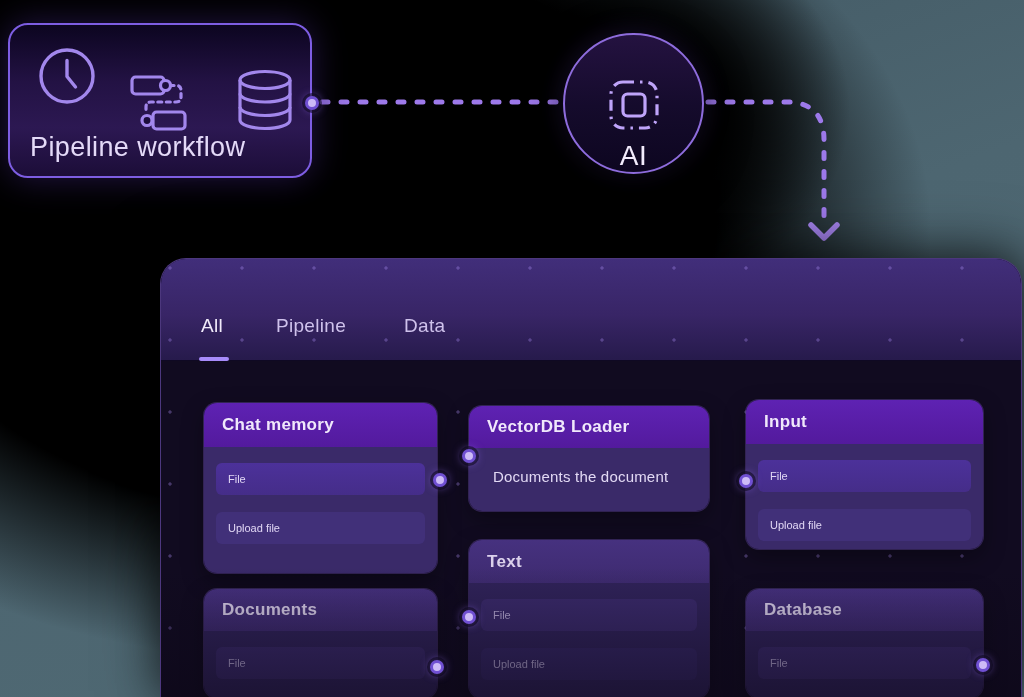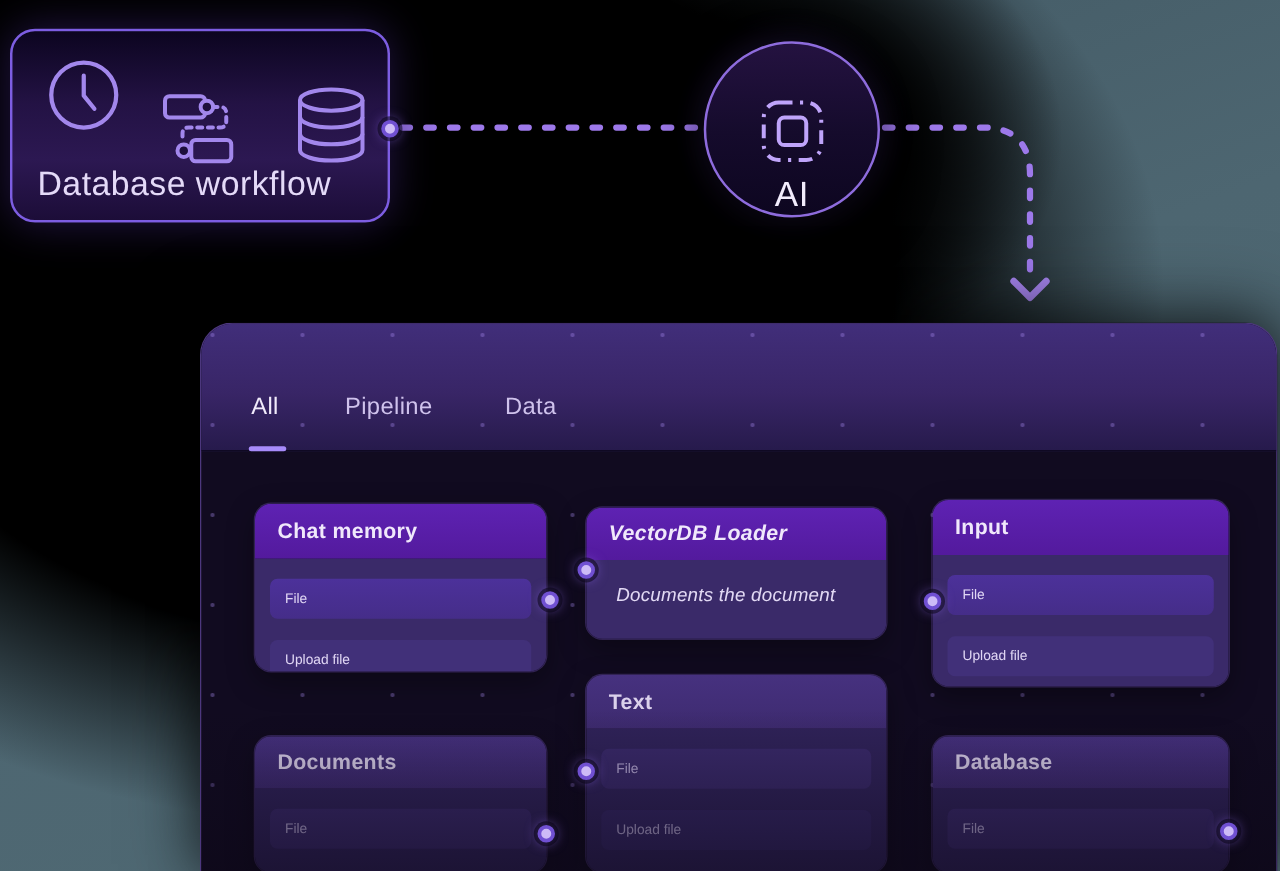--- a/index.html
+++ b/index.html
@@ -118,21 +118,21 @@
       <circle cx="35.5" cy="10.5" r="5" fill="#1c0e3c" stroke="#a287ec" stroke-width="3.2"></circle>
       <rect x="23" y="37" width="32" height="17" rx="3.5" fill="none" stroke="#a287ec" stroke-width="3.2"></rect>
       <circle cx="17" cy="45.5" r="5" fill="#1c0e3c" stroke="#a287ec" stroke-width="3.2"></circle>
     </svg>
     <svg style="left:226px;top:44px;" width="58" height="64" viewBox="0 0 58 64">
       <ellipse cx="29" cy="11" rx="25" ry="8.5" fill="none" stroke="#a287ec" stroke-width="3.2"></ellipse>
       <path d="M4 11 V51 A25 8.5 0 0 0 54 51 V11" fill="none" stroke="#a287ec" stroke-width="3.2"></path>
       <path d="M4 24.5 A25 8.5 0 0 0 54 24.5" fill="none" stroke="#a287ec" stroke-width="3.2"></path>
       <path d="M4 38 A25 8.5 0 0 0 54 38" fill="none" stroke="#a287ec" stroke-width="3.2"></path>
     </svg>
-    <div class="schedule-title">Database workflow</div>
+    <div class="schedule-title">Pipeline workflow</div>
     <div class="port schedule-port"></div>
   </div>
 
   <div class="ai-node">
     <svg width="54" height="54" viewBox="0 0 54 54">
       <rect x="4" y="4" width="46" height="46" rx="12" fill="none" stroke="#bfa4fa" stroke-width="3.2" stroke-dasharray="11 6 2.5 6"></rect>
       <rect x="16" y="16" width="22" height="22" rx="4.5" fill="none" stroke="#bfa4fa" stroke-width="3.2"></rect>
     </svg>
     <div class="ai-label">AI</div>
   </div>
@@ -140,29 +140,29 @@
   <div class="panel">
     <div class="panel-header">
       <span class="tab active" style="left:40px;">All</span>
       <span class="tab" style="left:115px;">Pipeline</span>
       <span class="tab" style="left:243px;">Data</span>
       <div class="tab-underline"></div>
     </div>
 
     <div class="dotgrid"></div>
 
-    <div class="node-card" style="left:43px;top:144px;width:233px;height:134px;">
+    <div class="node-card" style="left:43px;top:144px;width:233px;height:170px;">
       <div class="card-header">Chat memory</div>
       <div class="card-body">
         <div class="node-row">File</div>
         <div class="node-row secondary">Upload file</div>
       </div>
     </div>
 
-    <div class="node-card" style="left:308px;top:147px;width:240px;height:105px;font-style:italic;">
+    <div class="node-card" style="left:308px;top:147px;width:240px;height:105px;">
       <div class="card-header" style="height:42px;">VectorDB Loader</div>
       <div class="card-body" style="padding-top:14px;">
         <div class="card-desc">Documents the document</div>
       </div>
     </div>
 
     <div class="node-card" style="left:585px;top:141px;width:237px;height:149px;text-align:center;">
       <div class="card-header">Input</div>
       <div class="card-body">
         <div class="node-row">File</div>

